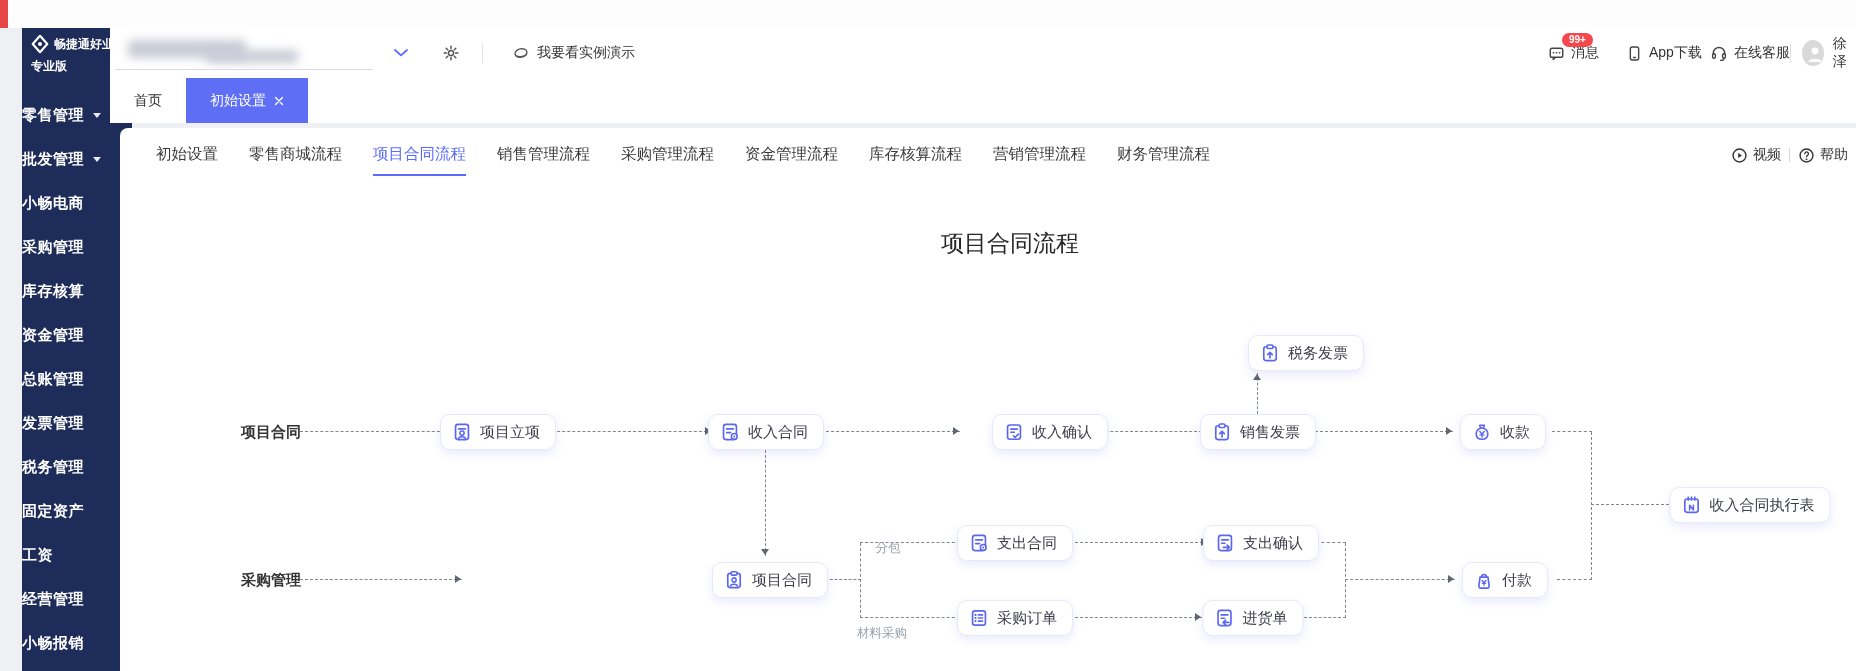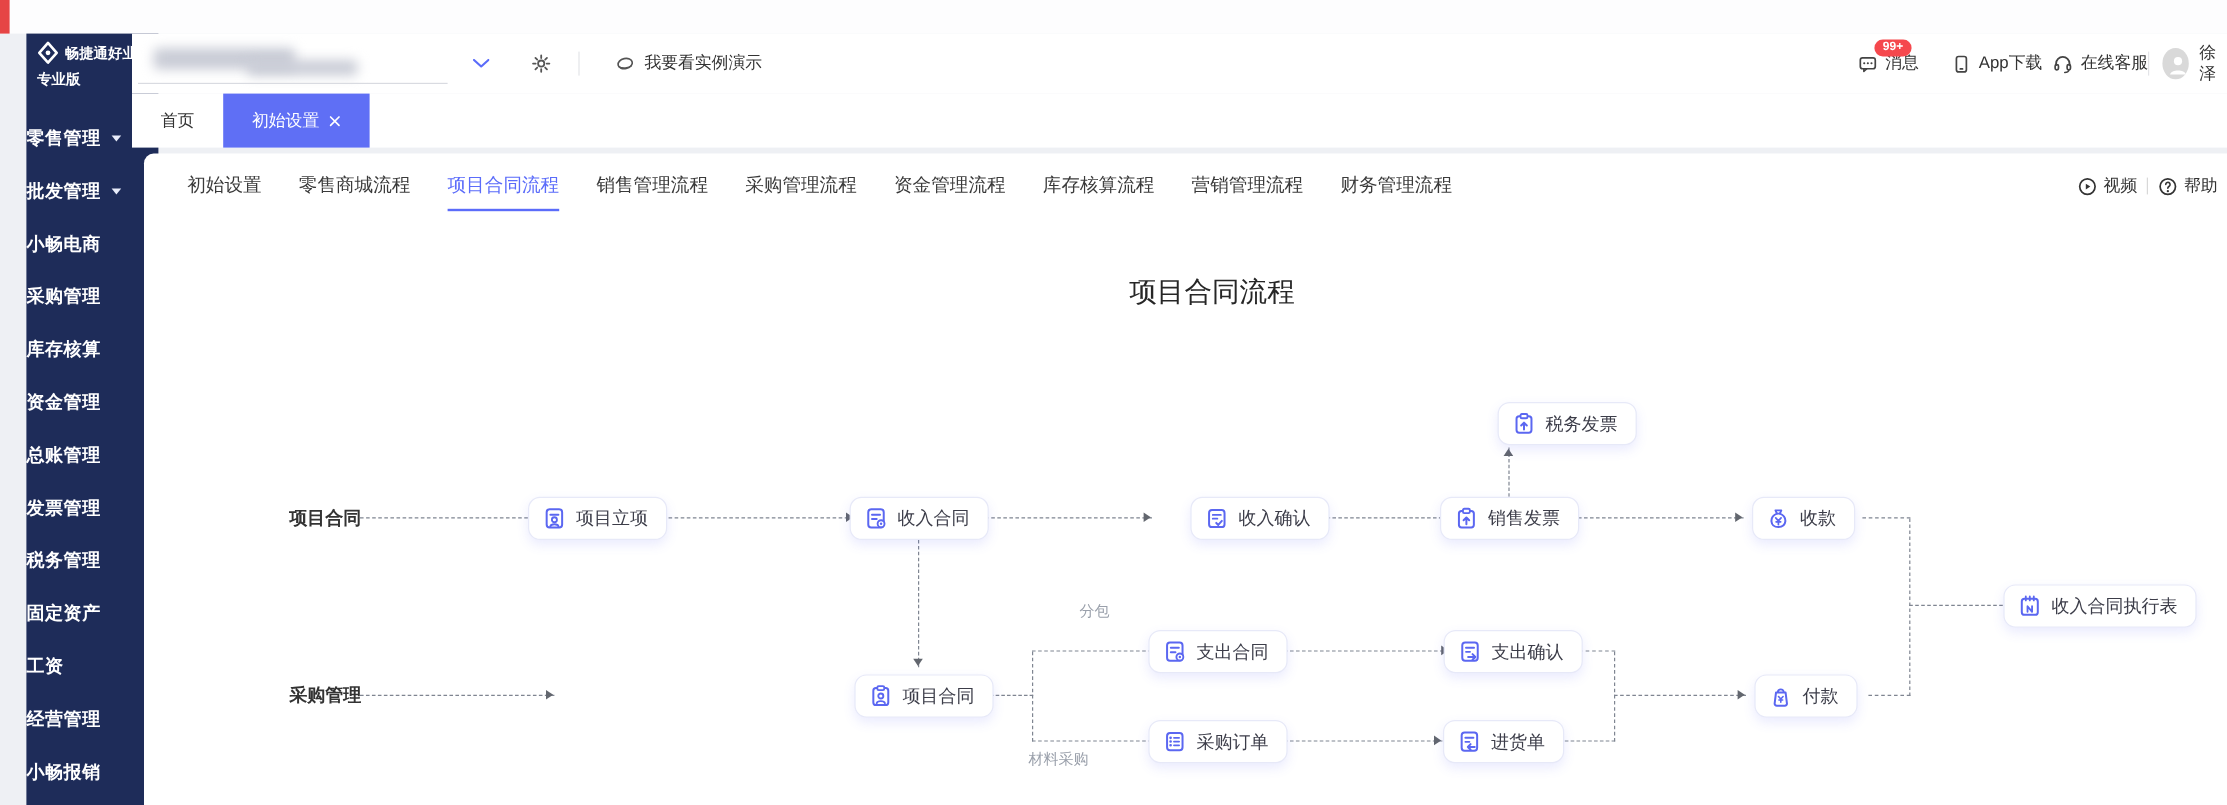--- a/index.html
+++ b/index.html
@@ -347,21 +347,21 @@
       <div class="dash-h ar" style="left:950px; top:489px; width:132px;"></div>
       <div class="dash-h" style="left:1196px; top:414px; width:30px;"></div>
       <div class="dash-h" style="left:1184px; top:489px; width:42px;"></div>
       <div class="dash-v" style="left:1225px; top:415px; height:75px;"></div>
       <div class="dash-h ar" style="left:1225px; top:451px; width:110px;"></div>
       <div class="dash-h" style="left:1432px; top:303px; width:40px;"></div>
       <div class="dash-h" style="left:1437px; top:451px; width:35px;"></div>
       <div class="dash-v" style="left:1471px; top:304px; height:148px;"></div>
       <div class="dash-h ar" style="left:1471px; top:376px; width:88px;"></div>
 
-      <div class="elabel" style="left:768px; top:382px;margin-left:24px;">分包</div>
+      <div class="elabel" style="left:768px; top:420px;">分包</div>
       <div class="elabel" style="left:762px; top:505px;">材料采购</div>
 
       <div class="fnode" style="left:378px; top:304px;">
         <span class="nicon">
             <svg width="20" height="20" viewBox="0 0 18 18">
               <use href="#i-doc-person"></use>
             </svg>
           </span>
         <span>项目立项</span>
       </div>

